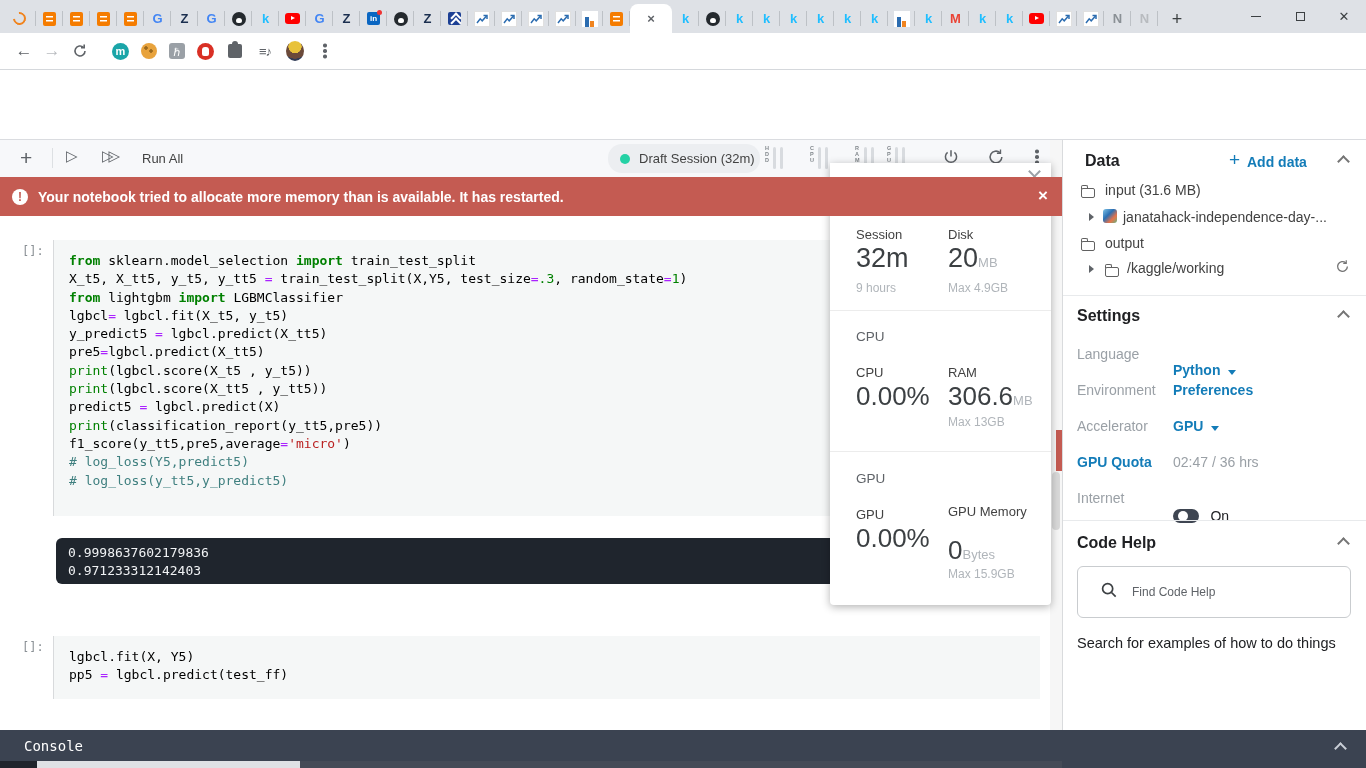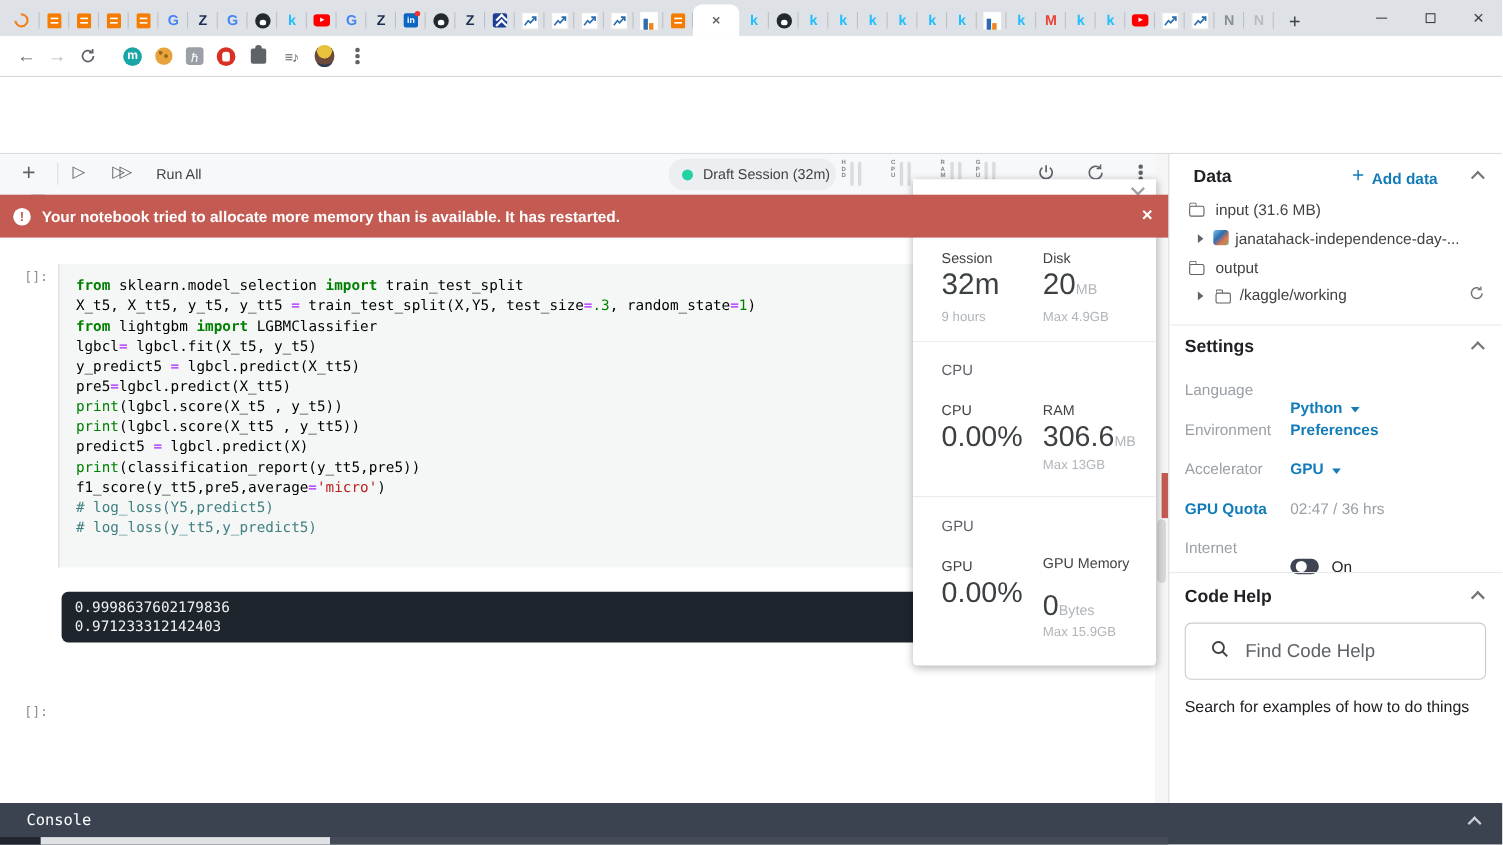--- a/index.html
+++ b/index.html
@@ -141,21 +141,21 @@
   .chev.down { transform:rotate(225deg); }
   .caret { display:inline-block; width:0; height:0; border-left:4px solid transparent; border-right:4px solid transparent; border-top:5px solid #137cb8; margin-left:8px; }
   .tri { display:inline-block; width:0; height:0; border-top:4px solid transparent; border-bottom:4px solid transparent; border-left:5px solid #5f6368; }
   .folder { display:inline-block; width:14px; height:10px; border:1.5px solid #616161; border-radius:2px; position:relative; }
   .folder::before { content:""; position:absolute; top:-4px; left:-1.5px; width:5px; height:2.5px; border:1.5px solid #616161; border-bottom:none; border-radius:2px 2px 0 0; }
   .dsicon { display:inline-block; width:14px; height:14px; border-radius:3px; background:linear-gradient(135deg,#7ec4e8 0%,#2b6fb3 40%,#e8734a 70%,#62b37e 100%); }
   .toggle { display:inline-block; width:26px; height:14px; border-radius:7px; background:#3e4551; position:relative; vertical-align:middle; }
   .toggle::after { content:""; position:absolute; left:5px; top:2px; width:10px; height:10px; border-radius:50%; background:#fff; }
   .sb-divider { position:absolute; left:0; width:304px; height:1px; background:#e8eaec; }
   #searchbox { position:absolute; left:14px; top:426px; width:274px; height:52px; border:1px solid #c9cccf; border-radius:6px; display:flex; align-items:center; padding-left:22px; gap:14px; background:#fff; }
-  #searchph { font-size:17px; color:#5f6368; }
+  #searchph { font-size:12px; color:#5f6368; }
   #codehelphint { position:absolute; left:14px; top:494px; width:272px; font-size:14.5px; line-height:19px; color:#202124; }
 
   
   #popup { left:830px; top:163px; width:221px; height:442px; background:#fff; z-index:5; box-shadow:0 2px 8px rgba(0,0,0,.3); border-radius:0 0 4px 4px; }
   .pp-label { position:absolute; font-size:13px; color:#424242; }
   .pp-big { position:absolute; font-size:27px; color:#3c4043; }
   .pp-big small { font-size:13px; color:#b0b5ba; font-weight:normal; }
   .pp-sub { position:absolute; font-size:12px; color:#b0b5ba; }
   .pp-sec { position:absolute; font-size:13.5px; color:#5f6368; }
   .pp-div { position:absolute; left:0; width:221px; height:1px; background:#ececec; }
@@ -500,20 +500,26 @@
   </div>
 
   <div id="outbox" class="abs">
     <div id="outlines">
         <div class="ol">0.9998637602179836</div>
         <div class="ol">0.971233312142403</div>
       </div>
   </div>
 
   <span id="gutter2" class="abs gutter">[]:</span>
+  <div id="cell2" class="abs cellbox">
+    <div id="code2">
+        <div class="cl"><span>lgbcl.fit(X, Y5)</span></div>
+        <div class="cl"><span>pp5 </span><span class="sg-op">=</span><span> lgbcl.predict(test_ff)</span></div>
+      </div>
+  </div>
 
   <div id="console" class="abs">
     <span id="consoletitle" class="abs">Console</span>
     <i id="consolechev" class="abs chev up" style="border-color:#c9ced6"></i>
     <div id="hscroll" class="abs">
       <i id="hcorner"></i>
       <i id="hthumb"></i>
     </div>
   </div>
 

